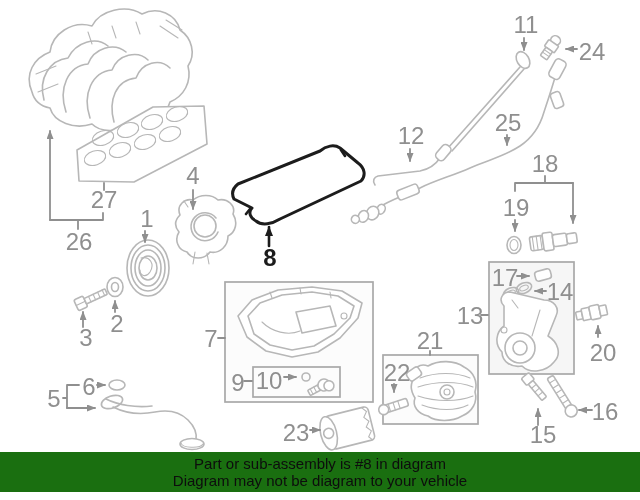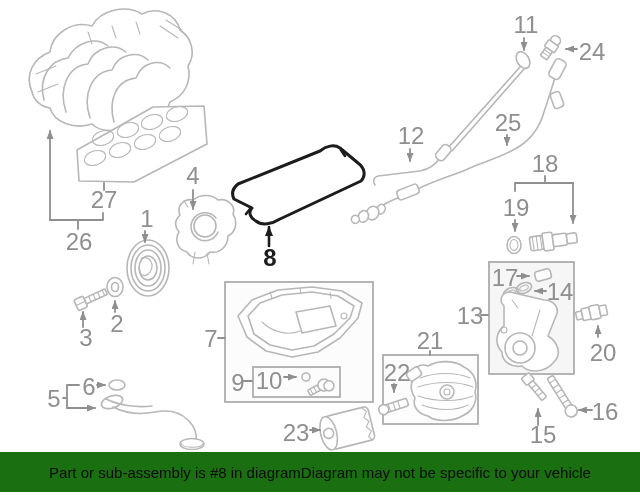--- a/index.html
+++ b/index.html
@@ -13,21 +13,21 @@
   .bx  {fill:#fcfcfc;stroke:var(--box-stroke);stroke-width:1.7;}
   .bx2 {fill:#f6f6f6;stroke:var(--box-stroke);stroke-width:1.7;}
   .ar  {fill:none;stroke:var(--label-gray);stroke-width:1.8;stroke-linecap:round;}
   .lbl {font-size:24px;fill:var(--label-gray);text-anchor:middle;}
   .lbl.hl{font-weight:bold;fill:var(--highlight);}
   .hlns{fill:none;stroke:var(--highlight);stroke-width:3;stroke-linecap:round;stroke-linejoin:round;}
   .hla {fill:none;stroke:var(--highlight);stroke-width:2.6;stroke-linecap:round;}
   
   .banner{position:absolute;left:0;top:452px;width:640px;height:40px;
           background:var(--banner-bg);color:var(--banner-text);
-          display:flex;flex-direction:row;justify-content:center;align-items:center;
+          display:flex;flex-direction:column;justify-content:center;align-items:center;
           font-size:15px;line-height:17px;text-align:center;}
 </style>
 </head>
 <body>
 
 <div class="stage">
 <svg width="640" height="452" viewBox="0 0 640 452">
   <defs>
     <marker id="ag" markerUnits="userSpaceOnUse" markerWidth="9" markerHeight="7" refX="8" refY="3.5" orient="auto">
       <path d="M0,0 L9,3.5 L0,7 Z" fill="#8f8f8f"></path>
@@ -278,15 +278,15 @@
   <text class="lbl" x="397" y="381">22</text>
   <text class="lbl" x="296" y="441">23</text>
   <text class="lbl" x="592" y="60">24</text>
   <text class="lbl" x="508" y="131">25</text>
   <text class="lbl" x="79" y="250">26</text>
   <text class="lbl" x="104" y="208">27</text>
 </svg>
 
 <div class="banner">
   <div>Part or sub-assembly is #8 in diagram</div>
-  <div>Diagram may not be specific to your vehicle</div>
+  <div>Diagram may not be diagram to your vehicle</div>
 </div>
 </div>
 
 </body></html>

